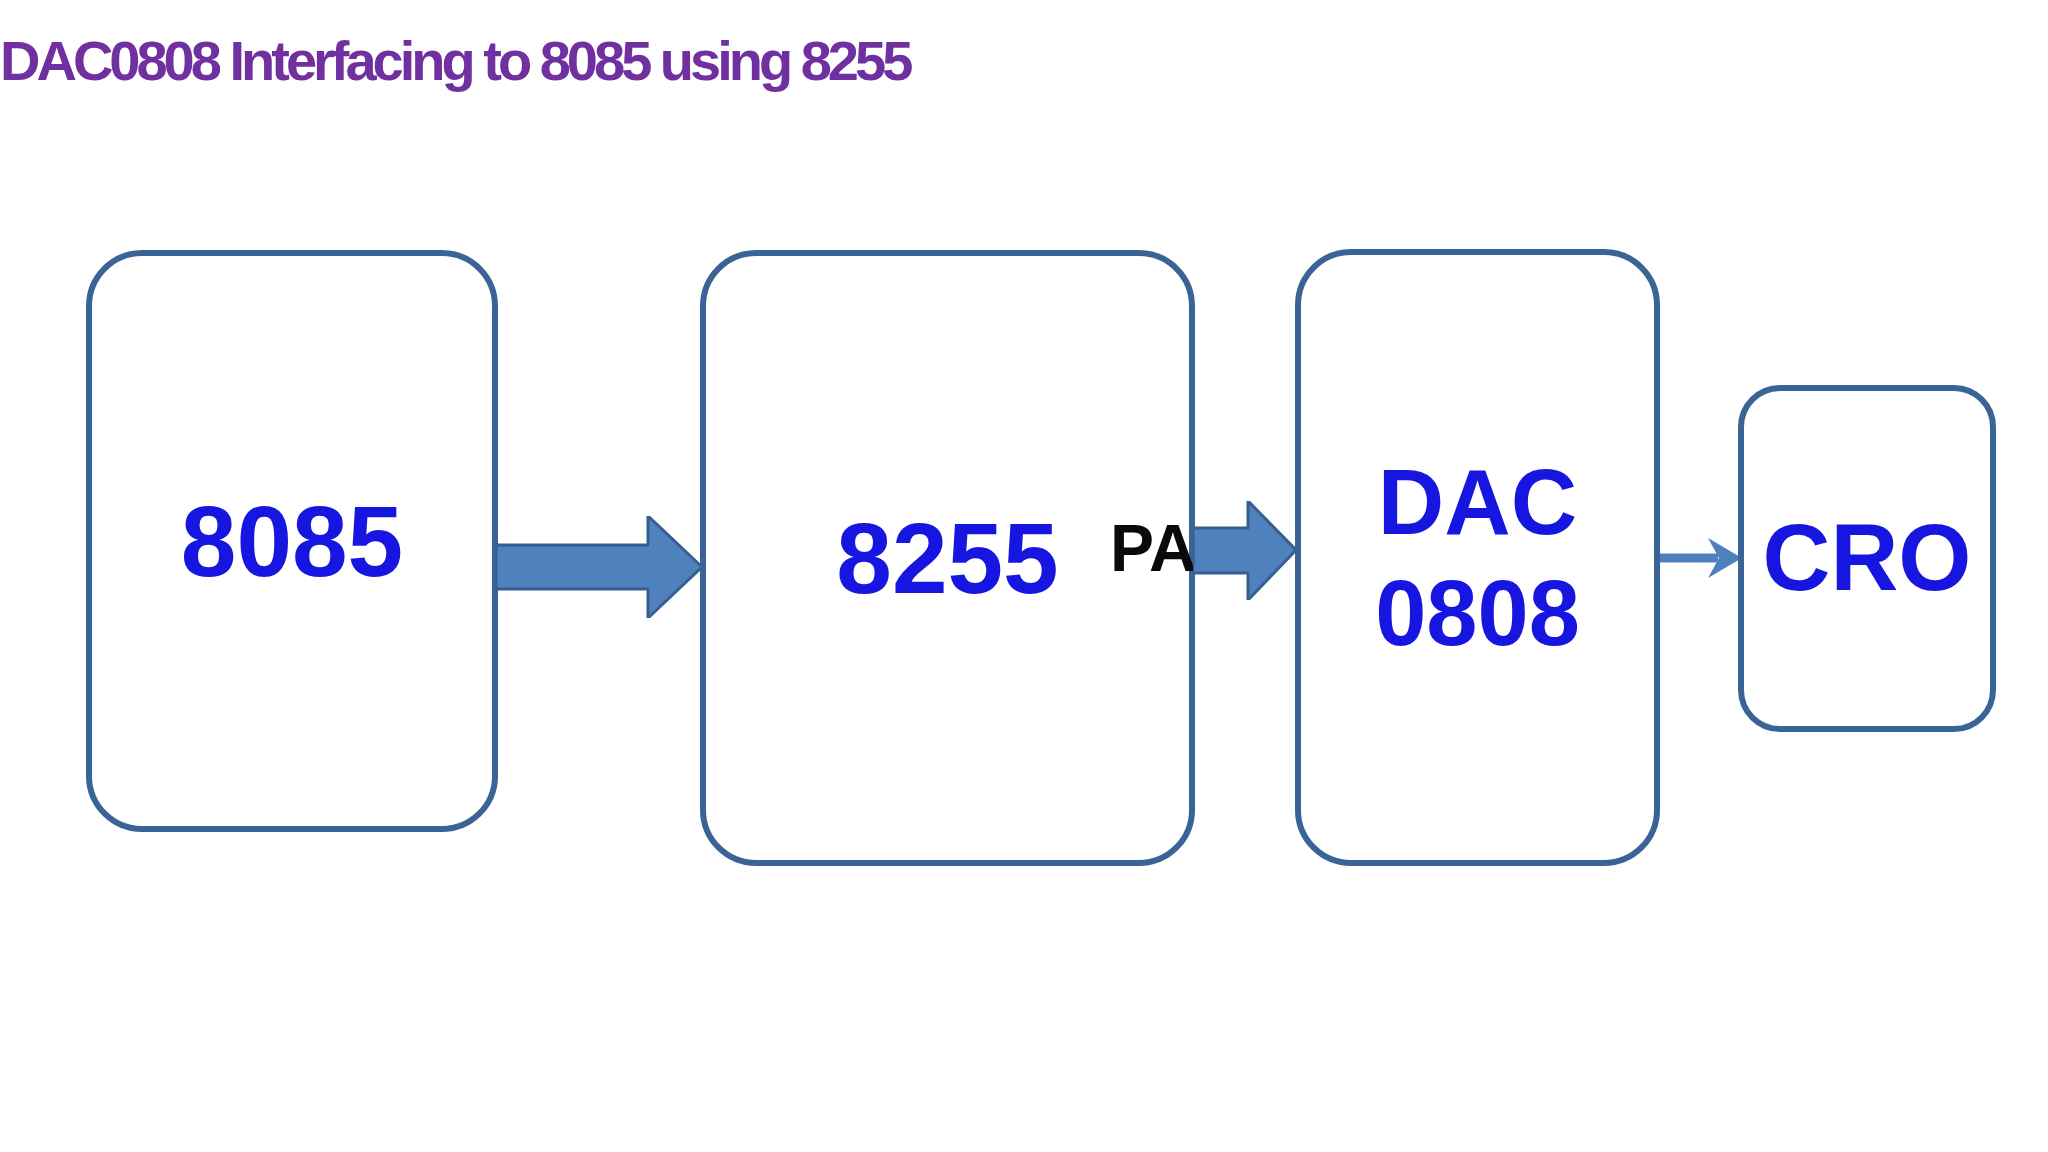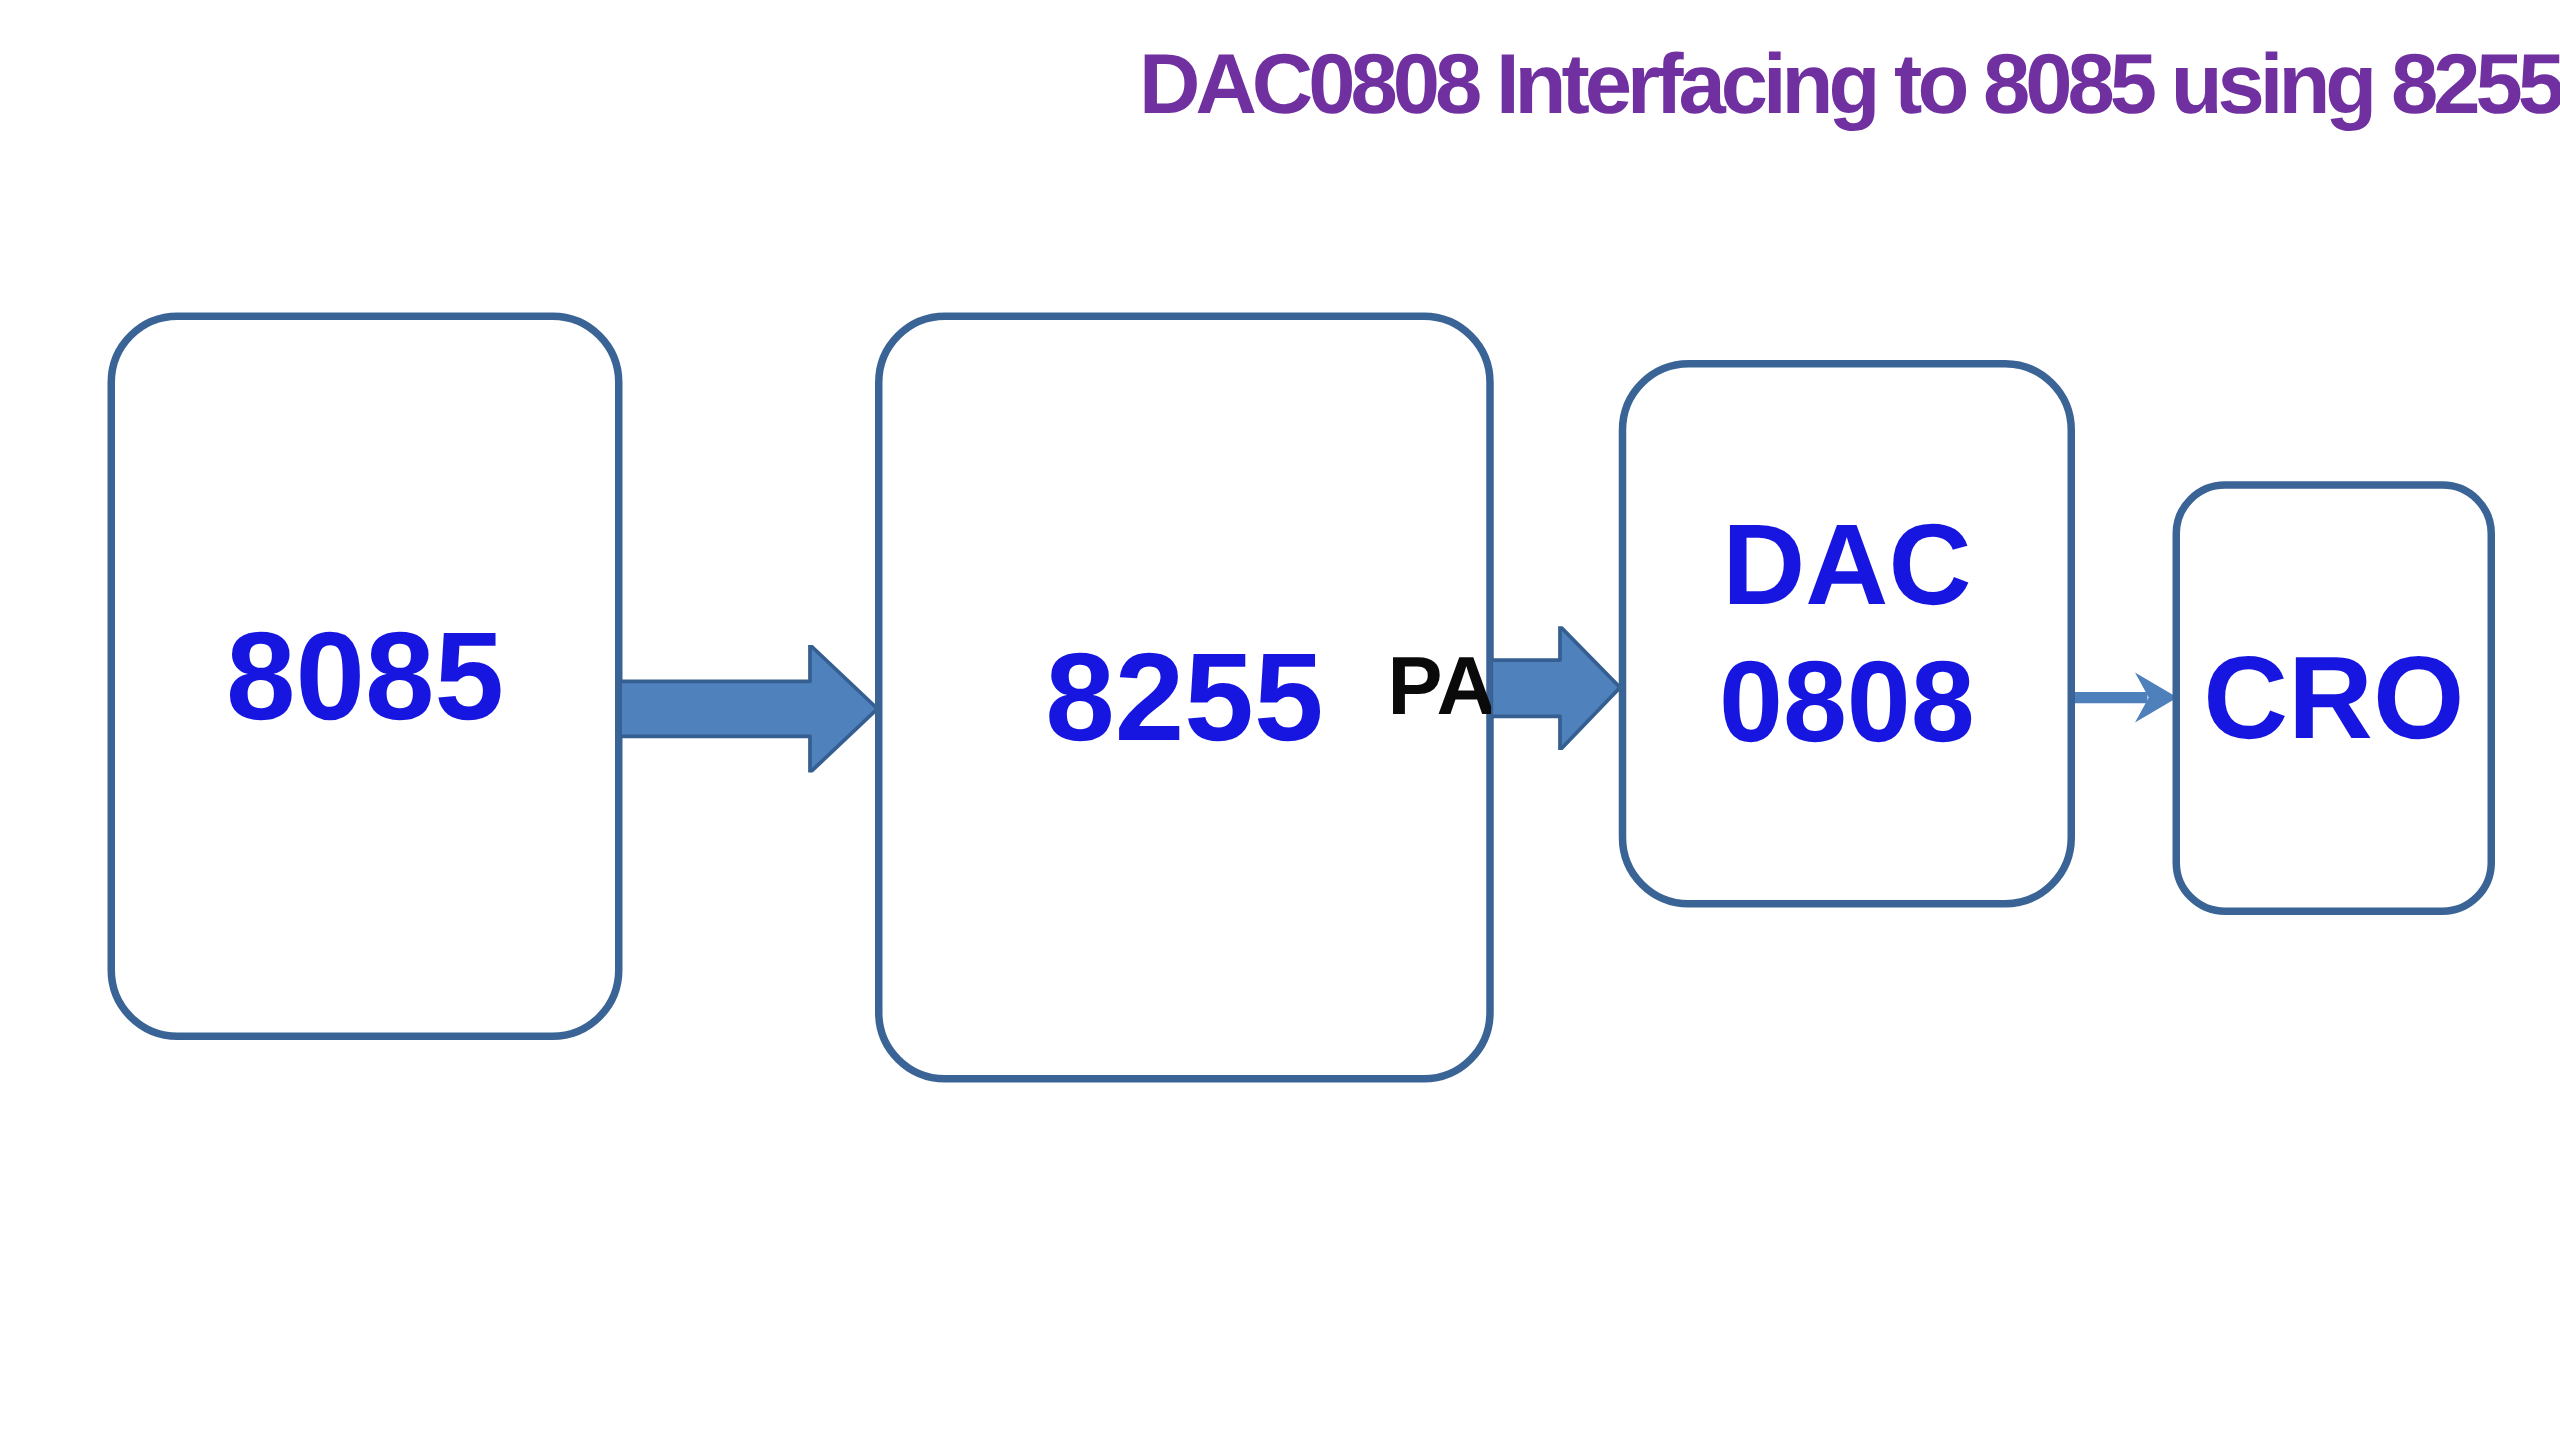--- a/index.html
+++ b/index.html
@@ -20,22 +20,22 @@
     overflow: hidden;
   }
   .slide {
     position: relative;
     width: 2048px; height: 1152px;
     background: var(--c-background);
   }
   .slide-title {
     position: absolute;
     left: 0; right: 0; top: 28px;
-    text-align: right;
-    font-size: 68px;
+    text-align: left;
+    font-size: 56px;
     font-weight: 700;
     letter-spacing: -4px;
     color: var(--c-title);
     white-space: nowrap;
   }
   .block {
     position: absolute;
     border: 6px solid var(--c-boxBorder);
     border-radius: 56px;
     background: var(--c-background);
@@ -46,21 +46,21 @@
   .block-label {
     color: var(--c-blockLabel);
     font-weight: 700;
     font-size: 100px;
     text-align: center;
     white-space: pre-line;
     line-height: 1.2;
   }
   .block-cpu { left: 86px;  top: 250px; width: 412px; height: 582px; }
   .block-ppi { left: 700px; top: 250px; width: 495px; height: 616px; }
-  .block-dac { left: 1295px; top: 249px; width: 365px; height: 438px; margin-top: 39px; }
+  .block-dac { left: 1295px; top: 249px; width: 365px; height: 617px; }
   .block-cro { left: 1738px; top: 385px; width: 258px; height: 347px; border-radius: 42px; }
   .block-dac .block-label { font-size: 92px; }
   .block-cro .block-label { font-size: 94px; }
   .conn { position: absolute; }
   .conn-1 { left: 496px;  top: 516px; }
   .conn-2 { left: 1193px; top: 501px; }
   .conn-3 { left: 1660px; top: 536px; }
   .block-arrow {
     fill: var(--c-arrowFill);
     stroke: var(--c-arrowStroke);

